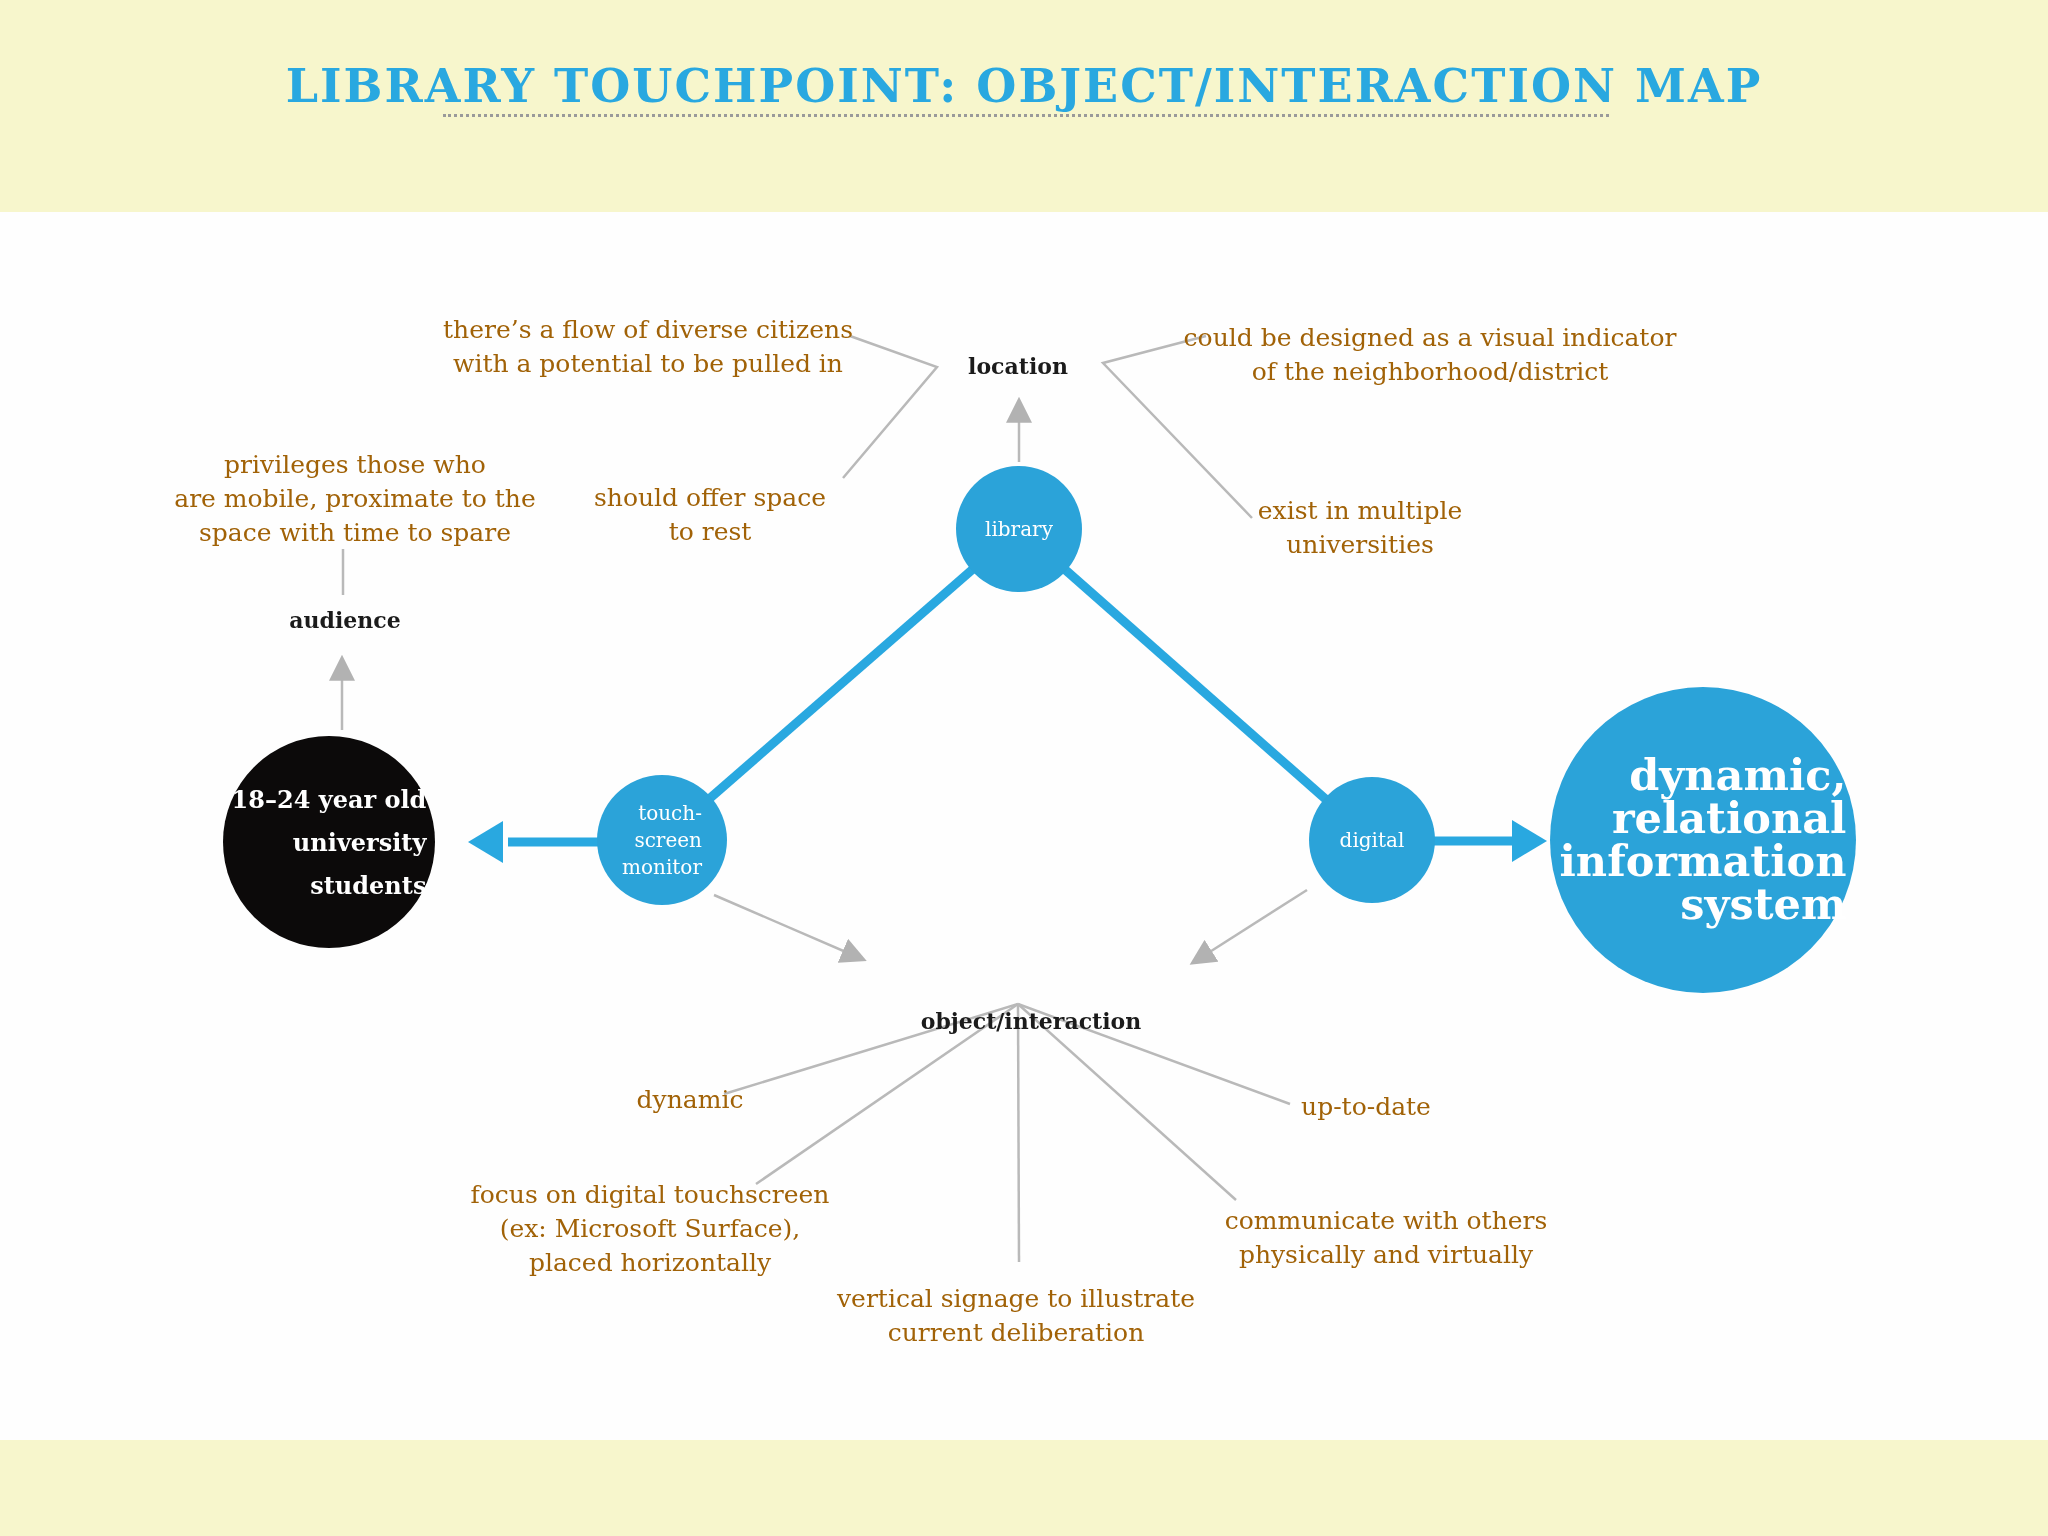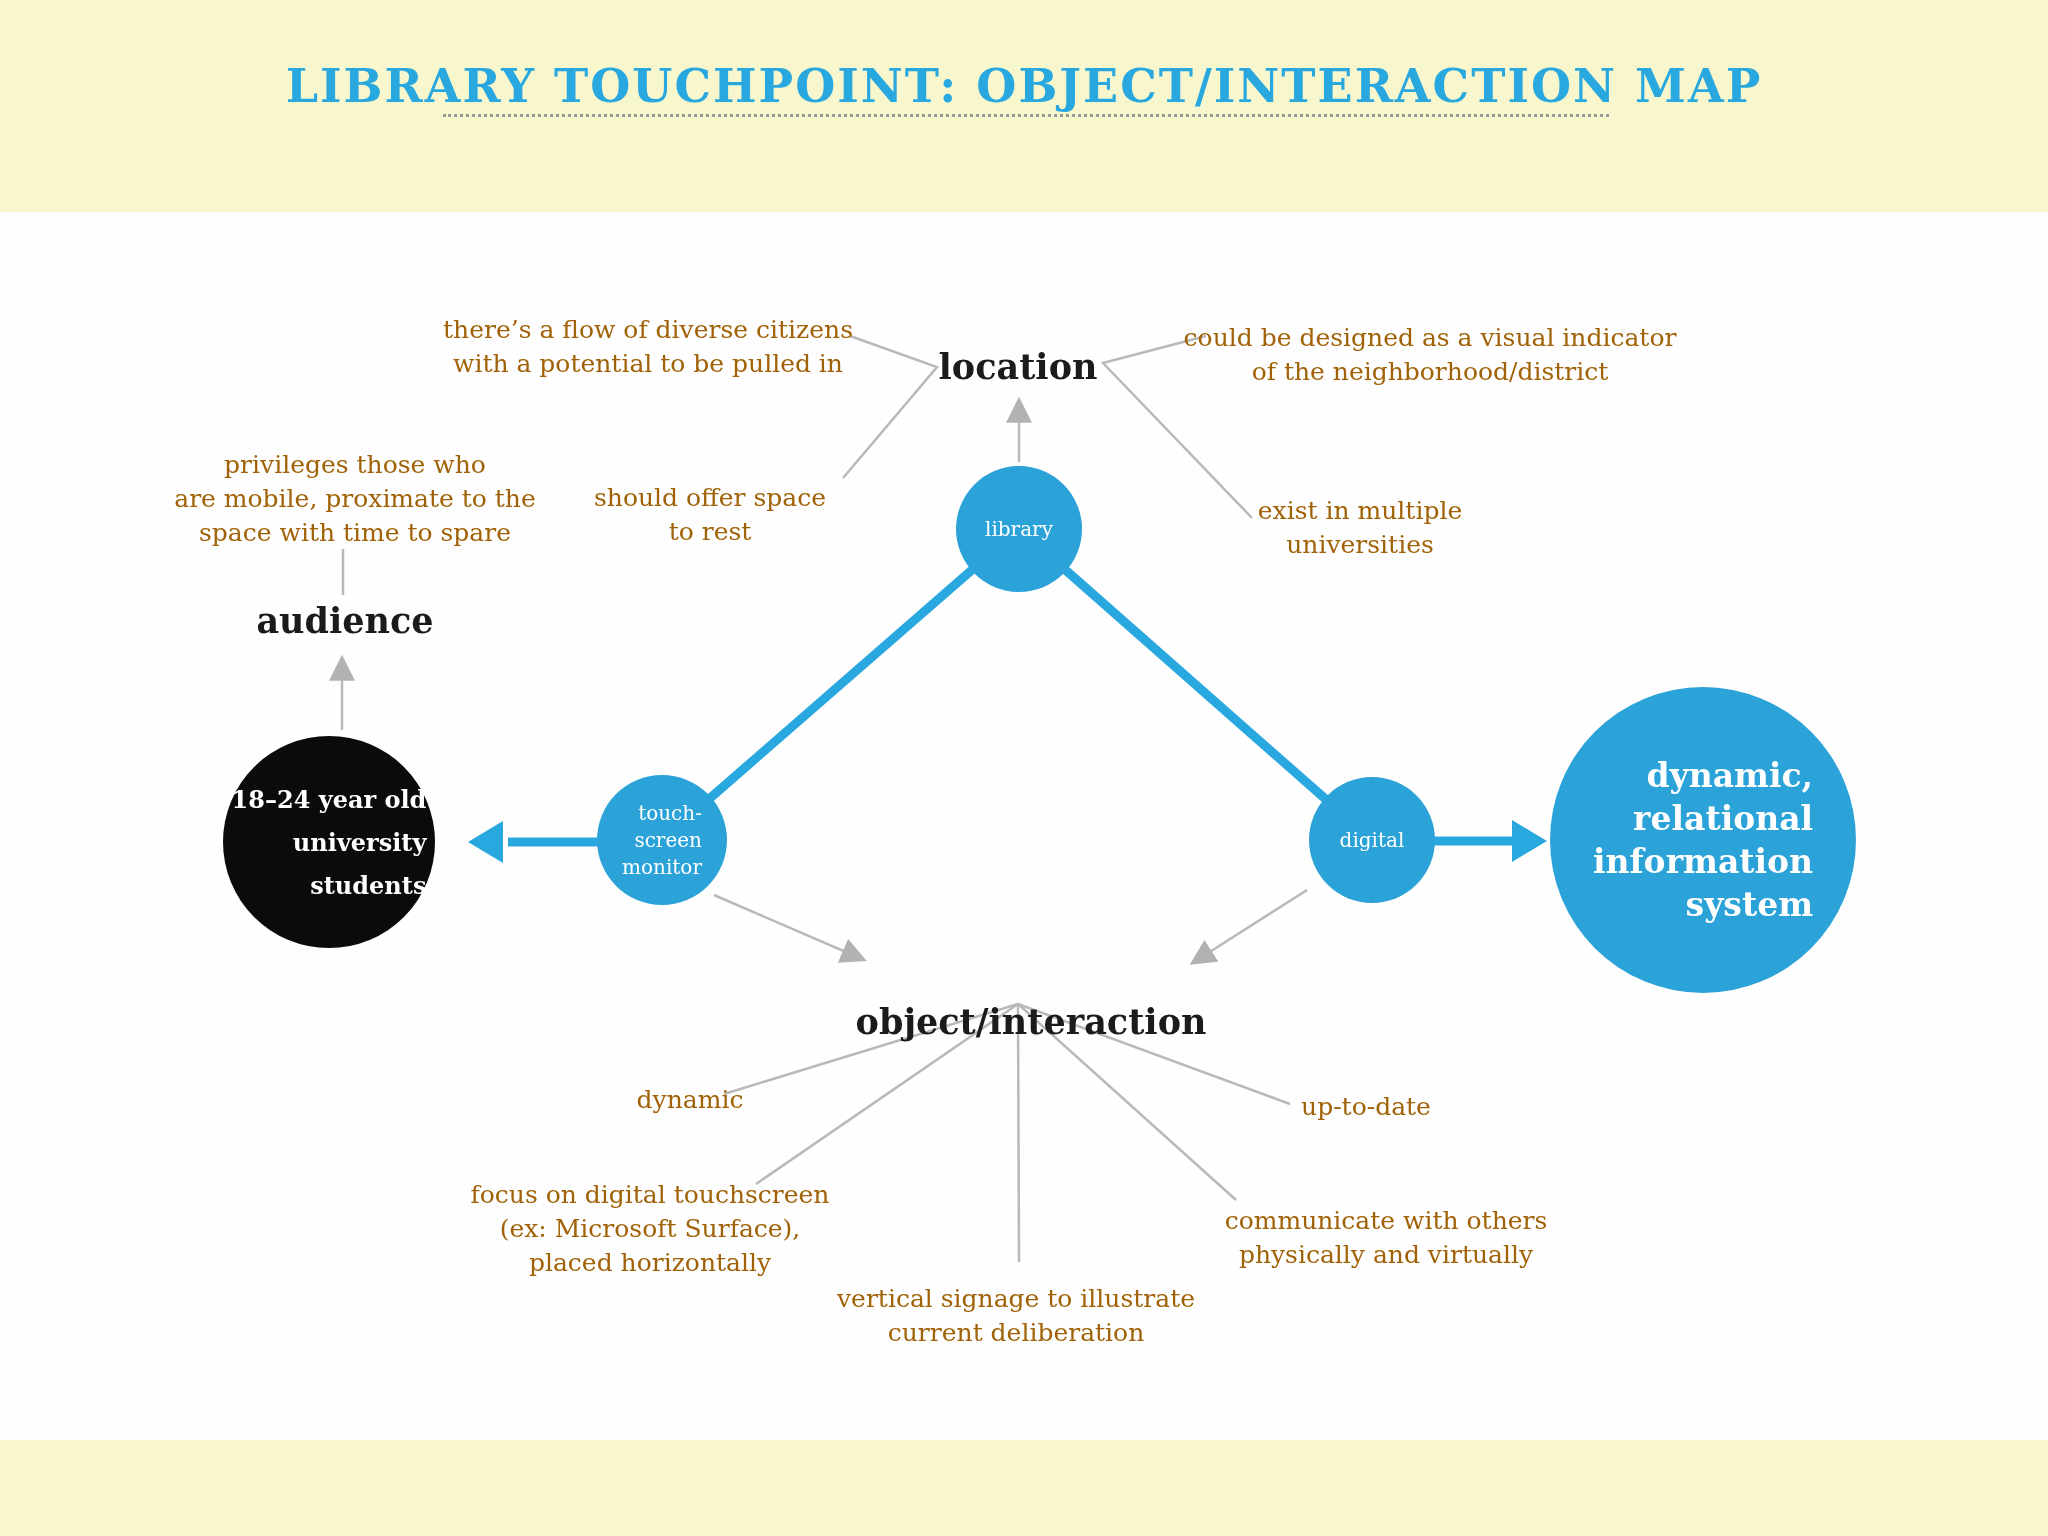--- a/index.html
+++ b/index.html
@@ -23,21 +23,21 @@
   .node{
     position:absolute;border-radius:50%;display:flex;align-items:center;justify-content:center;
     text-align:right;color:#ffffff;white-space:pre-line;
   }
   .node.blue{background:#2ba3d9;}
   .node.black{background:#0c0a0a;}
   .node-label-sm{font-size:20px;line-height:27px;}
   .node-label-bold{font-weight:bold;}
   .keylabel{
     position:absolute;transform:translate(-50%,-50%);
-    font-weight:bold;font-size:35px;color:#1b1b1b;white-space:nowrap;
+    font-weight:bold;font-size:22px;color:#1b1b1b;white-space:nowrap;
   }
   .note{
     position:absolute;transform:translate(-50%,-50%);
     font-size:25px;line-height:34px;text-align:center;color:#a16207;white-space:pre-line;
   }
 </style>
 </head>
 <body>
 
 <div class="stage">
@@ -96,21 +96,21 @@
   <div class="node blue node-label-sm" style="left:1309px;top:777px;width:126px;height:126px;">
     <span>digital</span>
   </div>
 
   <div class="node black node-label-bold" style="left:223px;top:736px;width:212px;height:212px;font-size:24px;line-height:43px;">
     <span>18–24 year old
 university
 students</span>
   </div>
 
-  <div class="node blue node-label-bold" style="left:1550px;top:687px;width:306px;height:306px;font-size:33px;line-height:43px;">
+  <div class="node blue node-label-bold" style="left:1550px;top:687px;width:306px;height:306px;font-size:43px;line-height:43px;">
     <span>dynamic,
 relational
 information
 system</span>
   </div>
 
   <div class="keylabel" style="left:1018px;top:366px;">location</div>
   <div class="keylabel" style="left:345px;top:620px;">audience</div>
   <div class="keylabel" style="left:1031px;top:1021px;">object/interaction</div>
 

